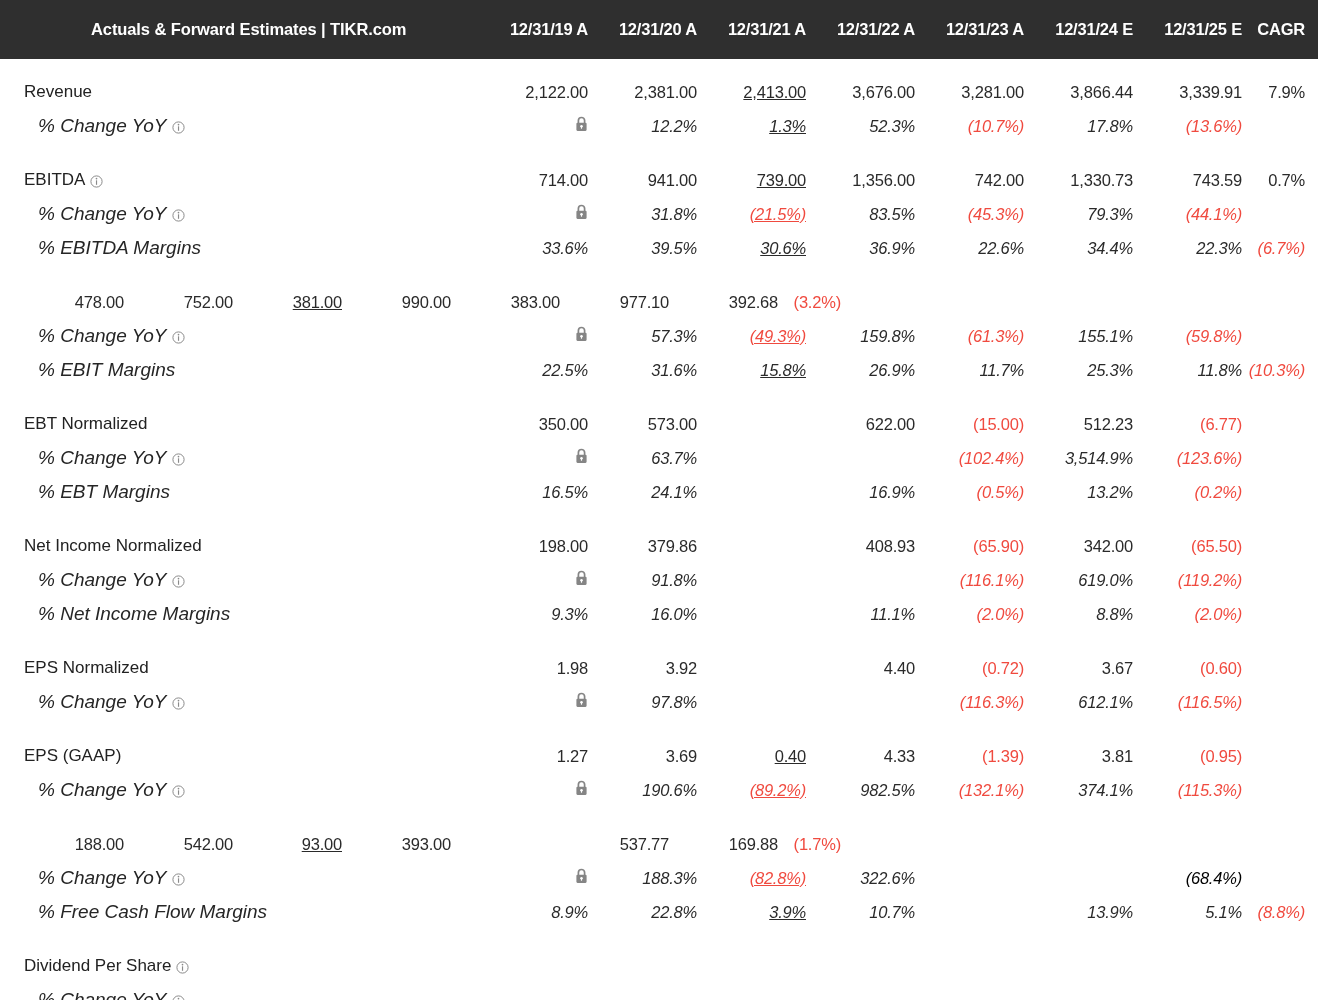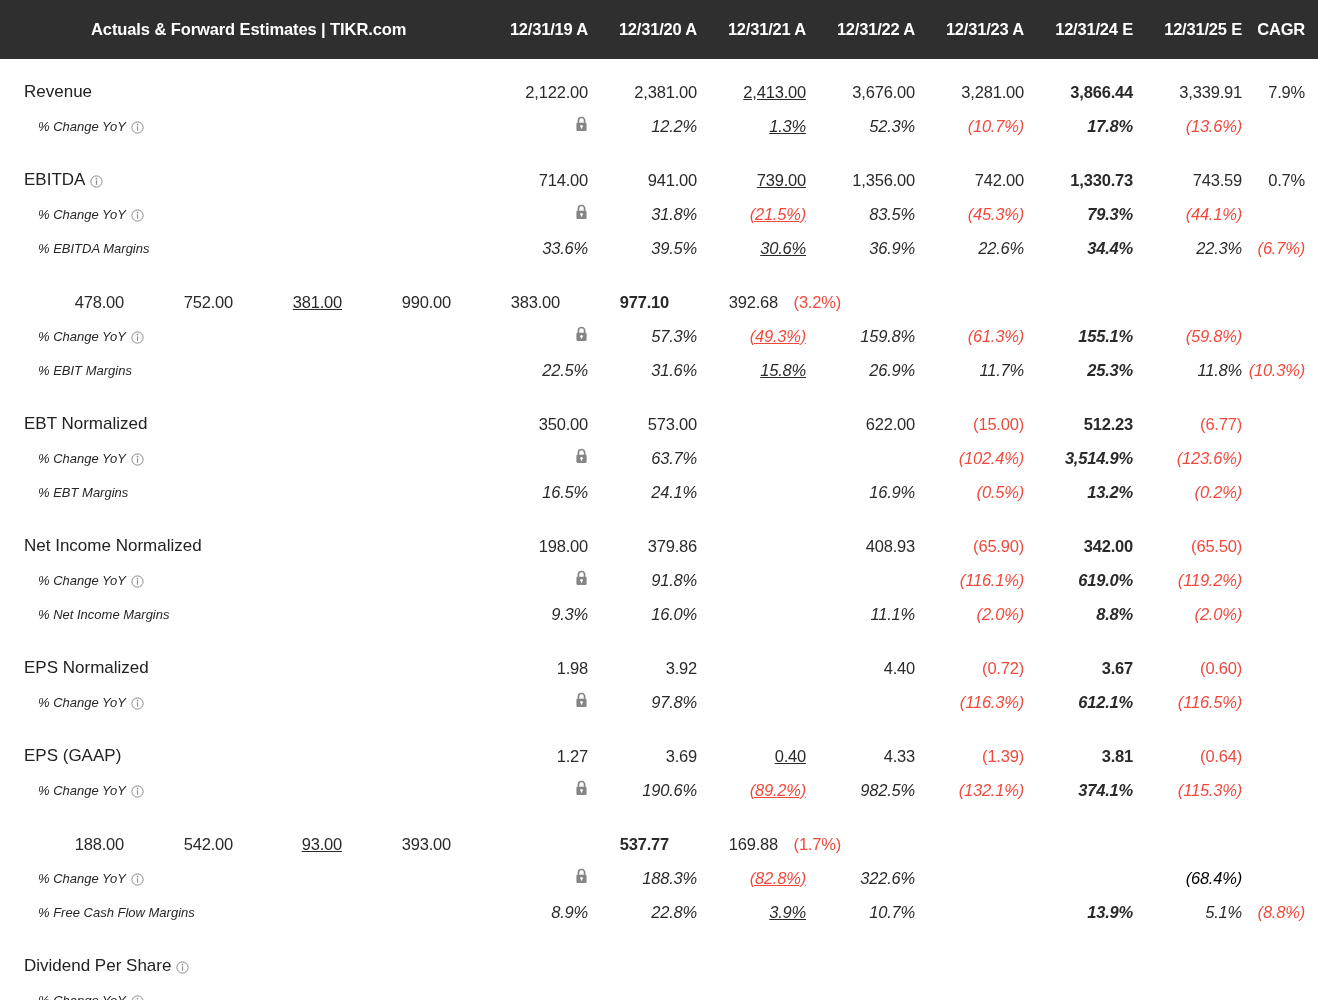--- a/index.html
+++ b/index.html
@@ -77,36 +77,36 @@
     white-space: nowrap;
     font-size: 16.5px;
     color: #2a2a2a;
     letter-spacing: -0.2px;
   }
   .row .cell.c0 { width: 124px; }
   .row .cell.c1 { width: 109px; }
   .row .cell.c2 { width: 109px; text-decoration: underline; }
   .row .cell.c3 { width: 109px; }
   .row .cell.c4 { width: 109px; padding-left: 36px; }
-  .row .cell.c5 { width: 109px; font-weight: bold; }
+  .row .cell.c5 { width: 109px; }
   .row .cell.c6 { width: 109px; }
   .row .cell.c7 { width: 63px; }
 
   
   .row.main .lbl-text {
     font-size: 17px;
     color: #222222;
     font-weight: normal;
   }
   .row.main .cell { font-size: 16.5px; color: #2a2a2a; }
 
   
   .row.sub .lbl { padding-left: 38px; }
   .row.sub .lbl-text {
-    font-size: 13px;
+    font-size: 19px;
     font-style: italic;
     color: #262626;
   }
   .row.sub .cell {
     font-style: italic;
     font-size: 16.5px;
     color: #2a2a2a;
   }
 
   .neg { color: #f04a3f; }
@@ -476,21 +476,21 @@
         <div class="row main">
           <div class="lbl">
             <span class="lbl-text">EPS (GAAP)</span>
           </div>
           <div class="cell c0">1.27</div>
           <div class="cell c1">3.69</div>
           <div class="cell c2">0.40</div>
           <div class="cell c3">4.33</div>
           <div class="cell c4 neg" style="color:#f04a3f">(1.39)</div>
           <div class="cell c5">3.81</div>
-          <div class="cell c6 neg" style="color:#f04a3f">(0.64)</div>
+          <div class="cell c6 neg" style="color:#f04a3f">(0.95)</div>
           <div class="cell c7"></div>
         </div>
         <div class="row sub">
           <div class="lbl">
             <span class="lbl-text">% Change YoY</span>
             <span class="info-icon">
               <svg width="13" height="13" viewBox="0 0 13 13">
                 <circle cx="6.5" cy="6.5" r="5.6" fill="none" stroke="#8a8a8a" stroke-width="1"></circle>
                 <circle cx="6.5" cy="3.6" r="0.85" fill="#8a8a8a"></circle>
                 <rect x="5.95" y="5.3" width="1.15" height="4.5" fill="#8a8a8a"></rect>

